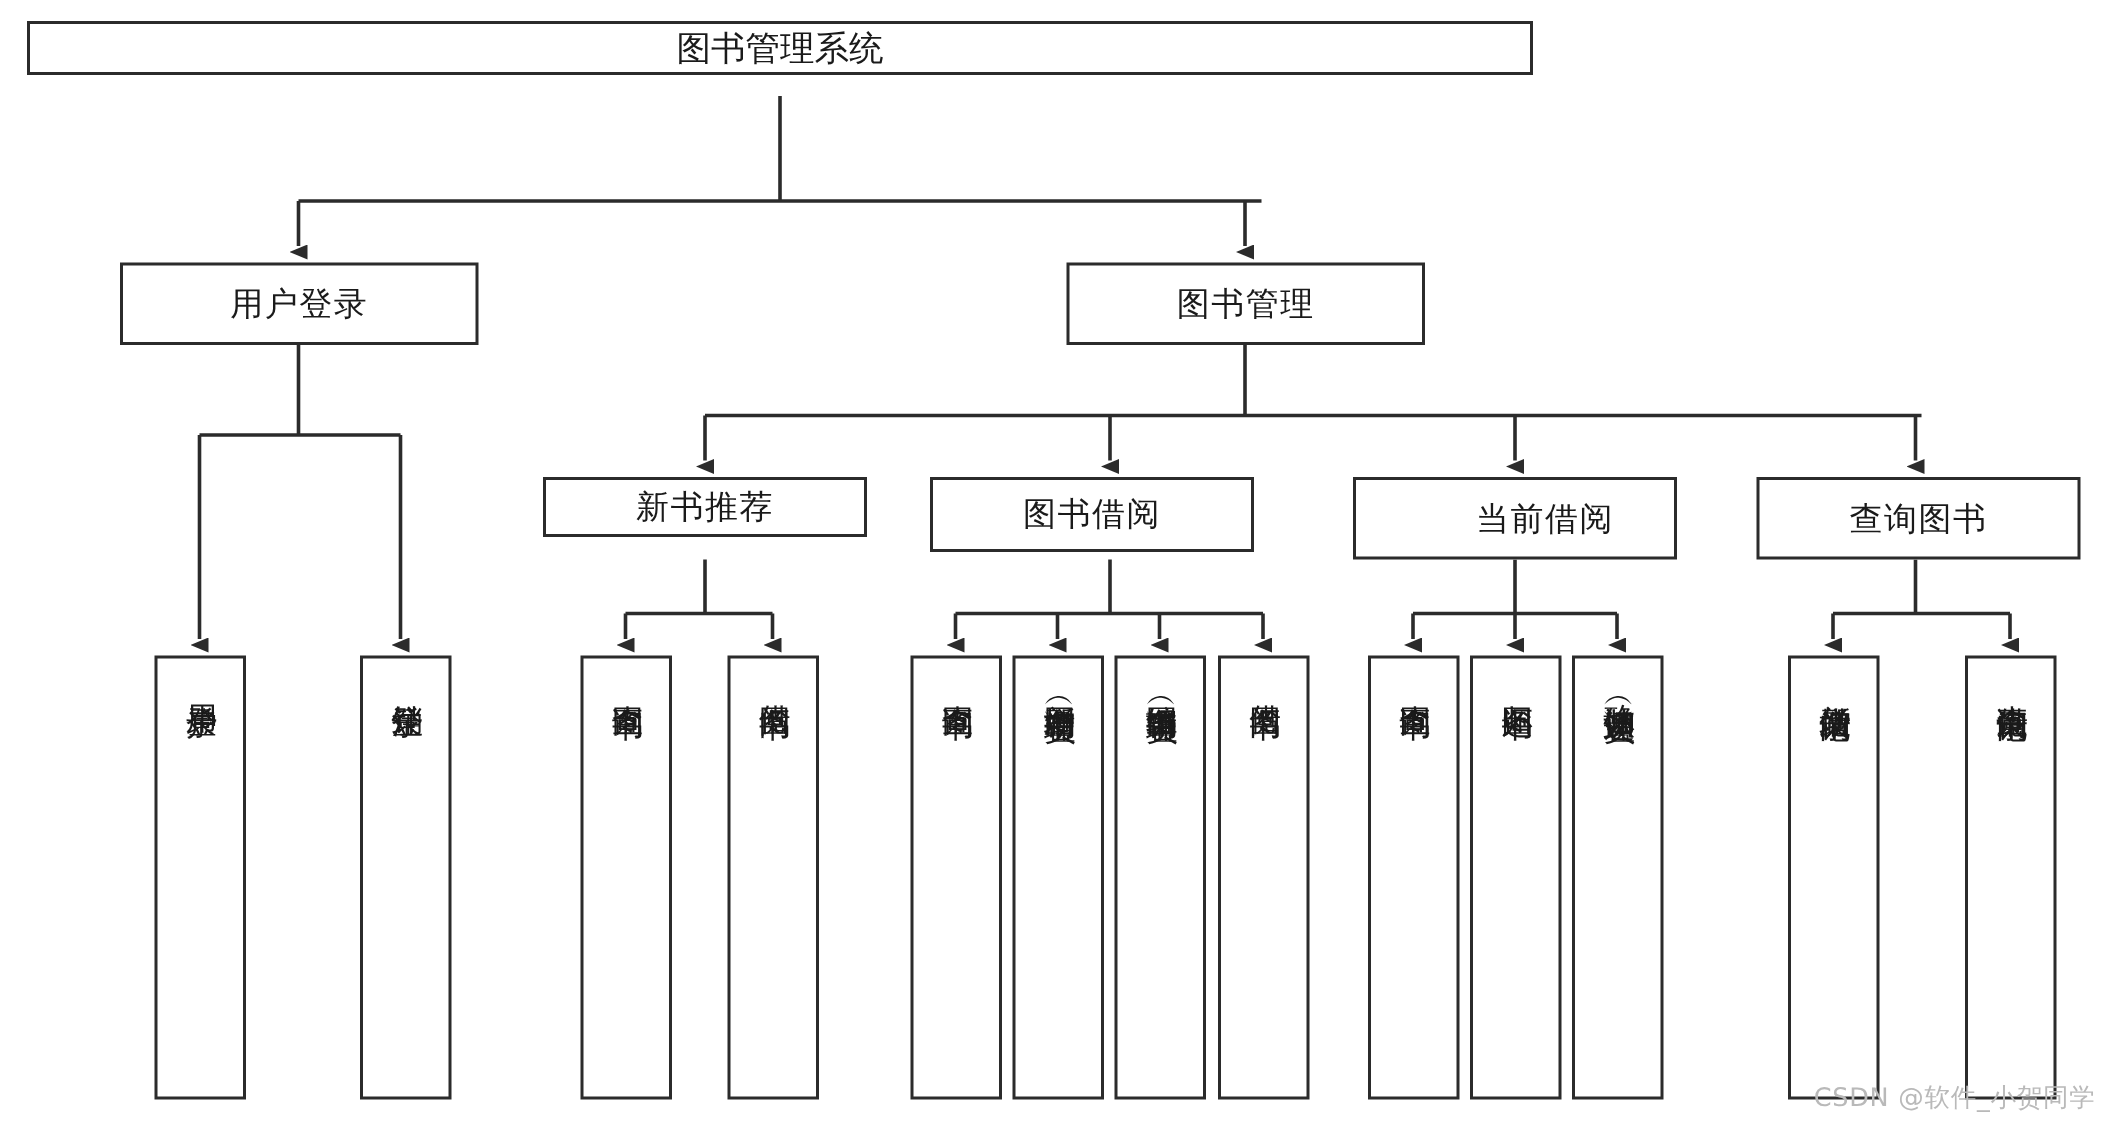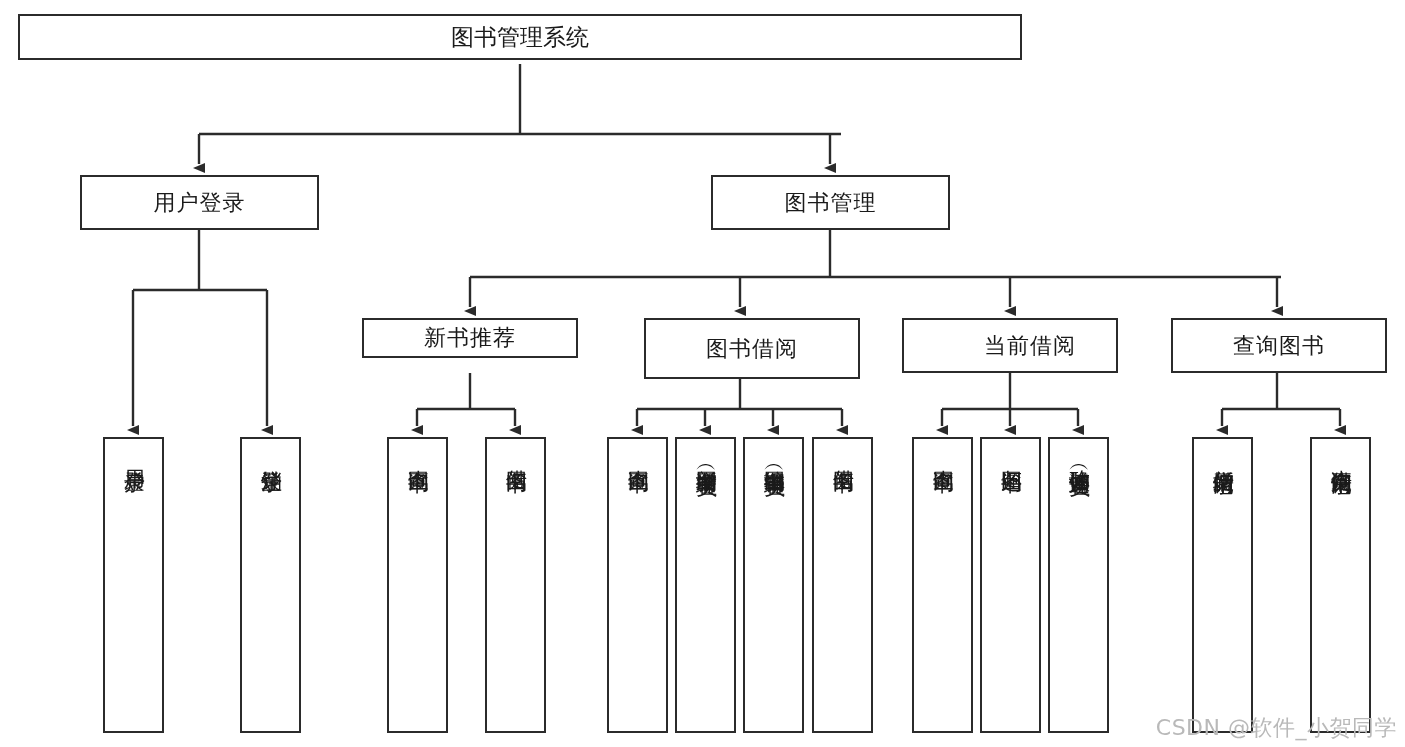--- a/index.html
+++ b/index.html
@@ -7,21 +7,21 @@
   #stage{position:relative;width:1405px;height:747px;background:#ffffff;}
   svg#wires{position:absolute;left:0;top:0;width:1405px;height:747px;pointer-events:none;}
   .node{position:absolute;box-sizing:border-box;background:#ffffff;border:2.4px solid #2b2b2b;
         display:flex;align-items:center;justify-content:center;color:#1a1a1a;}
   .node.h{font-size:22px;letter-spacing:1px;}
   .node.root{font-size:23px;}
   .leaf{position:absolute;box-sizing:border-box;background:#ffffff;border:2.4px solid #2b2b2b;
         display:flex;align-items:flex-start;justify-content:center;padding-top:14px;}
   .leaf .vtxt{writing-mode:vertical-rl;text-orientation:upright;font-size:21px;line-height:1.14;
               color:#1a1a1a;letter-spacing:1px;white-space:nowrap;}
-  .watermark{position:absolute;right:8px;bottom:4px;font-size:22px;color:#b9b9b9;letter-spacing:.5px;}
+  .watermark{position:absolute;right:8px;bottom:4px;font-size:17px;color:#b9b9b9;letter-spacing:.5px;}
 </style>
 </head>
 <body>
 
 <div id="stage">
 
   <svg id="wires" viewBox="0 0 1405 747" xmlns="http://www.w3.org/2000/svg">
     <defs>
       <marker id="ar" markerWidth="10" markerHeight="12" refX="1" refY="6" orient="auto" markerUnits="userSpaceOnUse">
         <path d="M0,0 L10,0 L5,12 z" fill="#2b2b2b"></path>
@@ -64,35 +64,35 @@
       <path d="M1010,409 L1010,426" marker-end="url(#ar)"></path>
       <path d="M1078,409 L1078,426" marker-end="url(#ar)"></path>
 
       <path d="M1277,373 L1277,409"></path>
       <path d="M1222,409 L1340,409"></path>
       <path d="M1222,409 L1222,426" marker-end="url(#ar)"></path>
       <path d="M1340,409 L1340,426" marker-end="url(#ar)"></path>
     </g>
   </svg>
 
-  <div class="node root" style="left:18px;top:14px;width:1004px;height:46px;">
+  <div class="node root" style="left:18px;top:14px;width:1004px;height:36px;">
     <span>图书管理系统</span>
   </div>
 
   <div class="node h" style="left:80px;top:175px;width:239px;height:55px;">
     <span>用户登录</span>
   </div>
   <div class="node h" style="left:711px;top:175px;width:239px;height:55px;">
     <span>图书管理</span>
   </div>
 
   <div class="node h" style="left:362px;top:318px;width:216px;height:40px;">
     <span>新书推荐</span>
   </div>
-  <div class="node h" style="left:644px;top:318px;width:216px;height:61px;align-items:center;">
+  <div class="node h" style="left:620px;top:318px;width:216px;height:50px;align-items:center;">
     <span>图书借阅</span>
   </div>
   <div class="node h" style="left:902px;top:318px;width:216px;height:55px;padding-left:40px;">
     <span>当前借阅</span>
   </div>
   <div class="node h" style="left:1171px;top:318px;width:216px;height:55px;">
     <span>查询图书</span>
   </div>
 
   <div class="leaf" style="left:103px;top:437px;width:61px;height:296px;">

